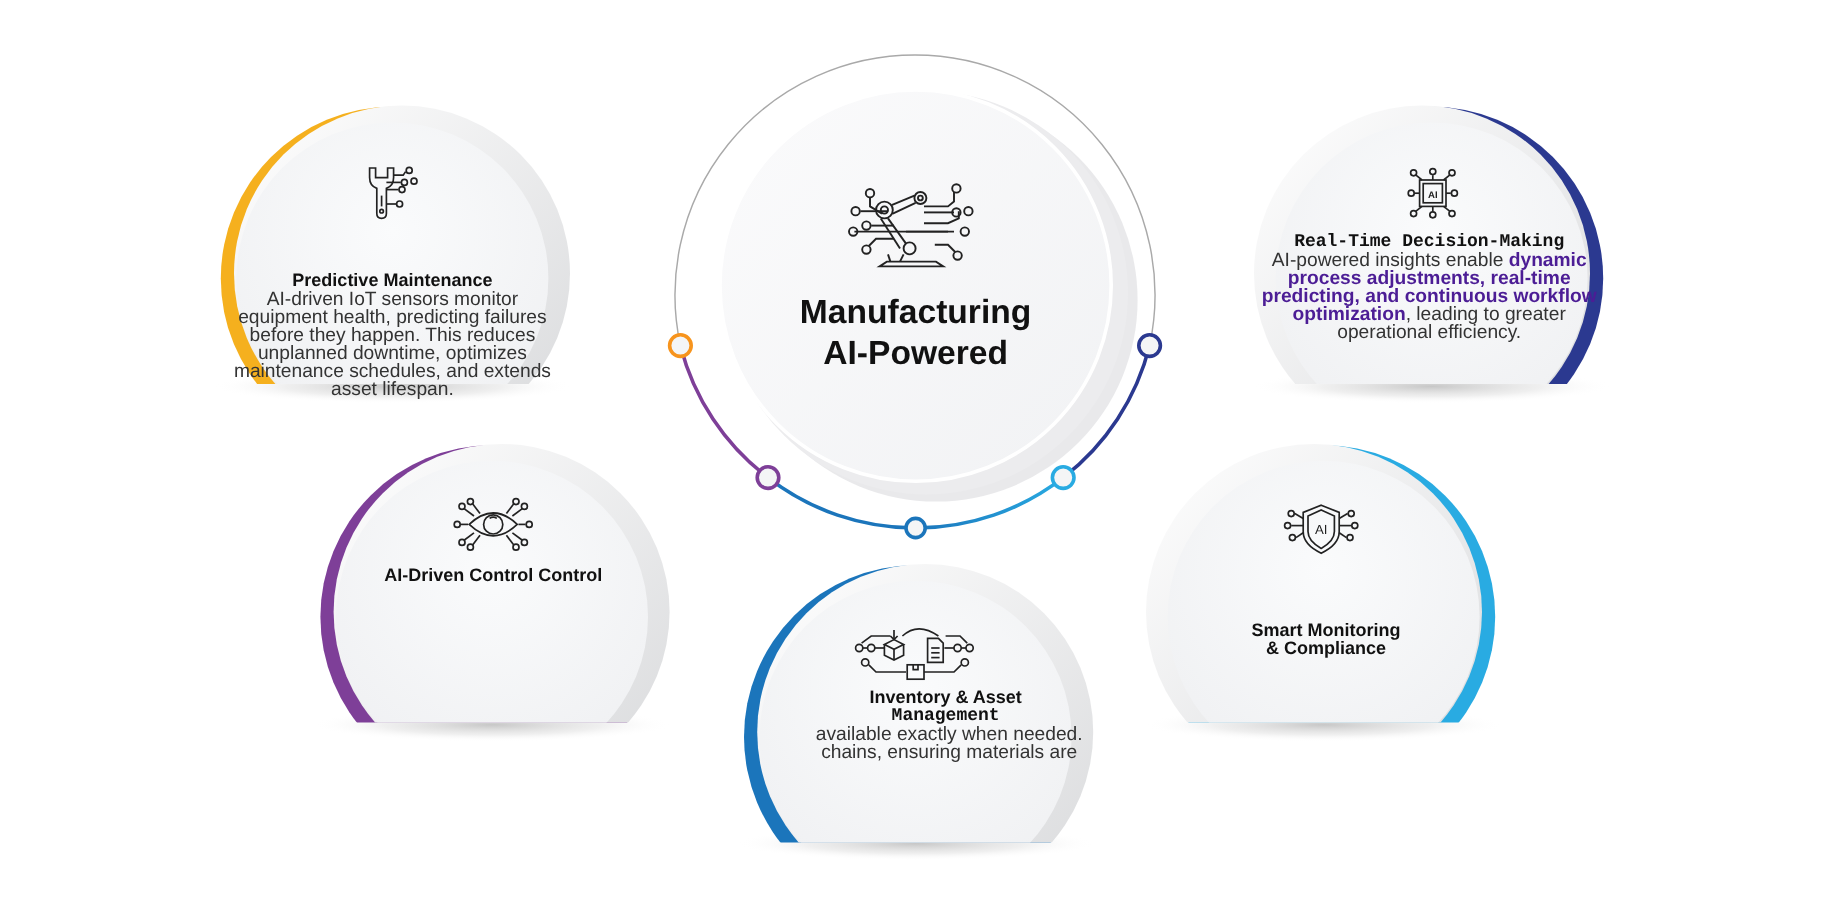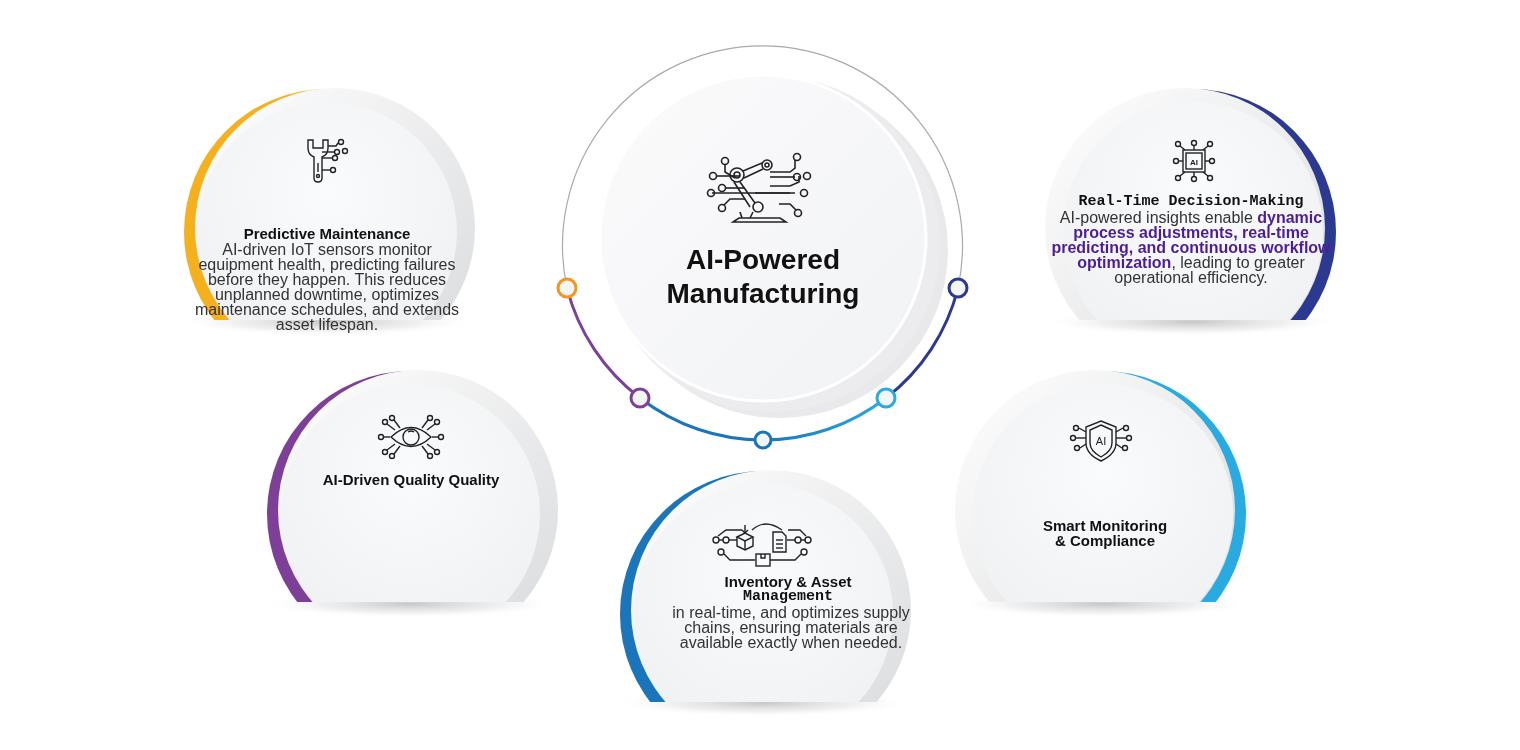--- a/index.html
+++ b/index.html
@@ -301,22 +301,22 @@
     <circle cx="1126" cy="428" r="2.5"></circle>
       <path d="M 1123 428 L 1116 432"></path>
     <circle cx="1129" cy="438" r="2.5"></circle>
       <path d="M 1126 438 L 1116 438"></path>
     <circle cx="1125" cy="448" r="2.5"></circle>
       <path d="M 1122 448 L 1116 444"></path>
   </g>
 </svg>
 
 <div class="center-title">
+  <div>Manufacturing</div>
   <div>AI-Powered</div>
-  <div>Manufacturing</div>
 </div>
 
 <div class="card" style="left:177px; top:0; height:330px;margin-top:32px;">
   <div class="title" style="top:194px;">Predictive Maintenance</div>
   <div class="desc" style="left:0; width:300px; top:210px;">
     <div>AI-driven IoT sensors monitor</div>
     <div>equipment health, predicting failures</div>
     <div>before they happen. This reduces</div>
     <div>unplanned downtime, optimizes</div>
     <div>maintenance schedules, and extends</div>
@@ -329,29 +329,28 @@
   <div class="desc" style="left:0; width:300px; top:210px;">
     <div><span>AI-powered insights enable </span><b>dynamic</b></div>
     <div><b>process adjustments, real-time</b></div>
     <div><b>predicting, and continuous workflow</b></div>
     <div><b>optimization</b><span>, leading to greater</span></div>
     <div><span>operational efficiency.</span></div>
   </div>
 </div>
 
 <div class="card" style="left:261px; top:0; height:610px;">
-  <div class="title" style="top:472px;">AI-Driven Quality Quality</div>
+  <div class="title" style="top:472px;">AI-Driven Control Control</div>
 </div>
 
 <div class="card" style="left:638px; top:0; height:710px;">
   <div class="title" style="top:574px;">Inventory &amp; Asset</div>
   <div class="title" style="top:589px;font-family:Liberation Mono, monospace;">Management</div>
   <div class="desc" style="left:0; width:306px; top:605px;">
-    <div>in real-time, and optimizes supply</div>
+    <div>available exactly when needed.</div>
     <div>chains, ensuring materials are</div>
-    <div>available exactly when needed.</div>
   </div>
 </div>
 
 <div class="card" style="left:955px; top:0; height:610px;margin-top:46px;">
   <div class="title" style="top:472px;">Smart Monitoring</div>
   <div class="title" style="top:487px;">&amp; Compliance</div>
 </div>
 
 </body></html>

